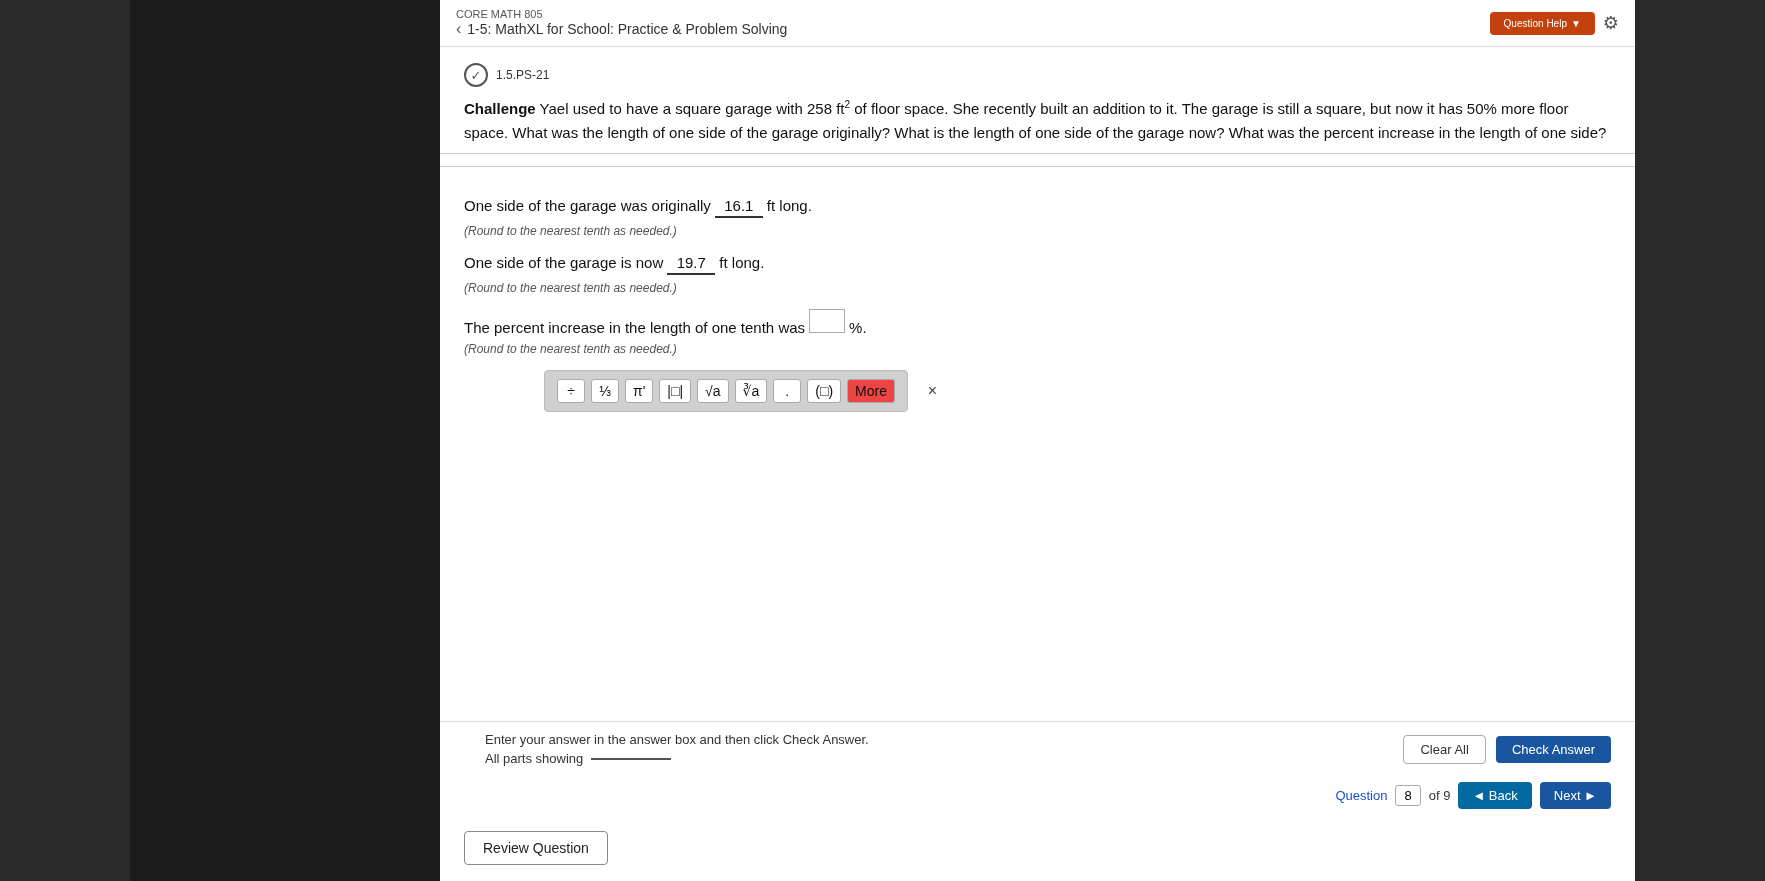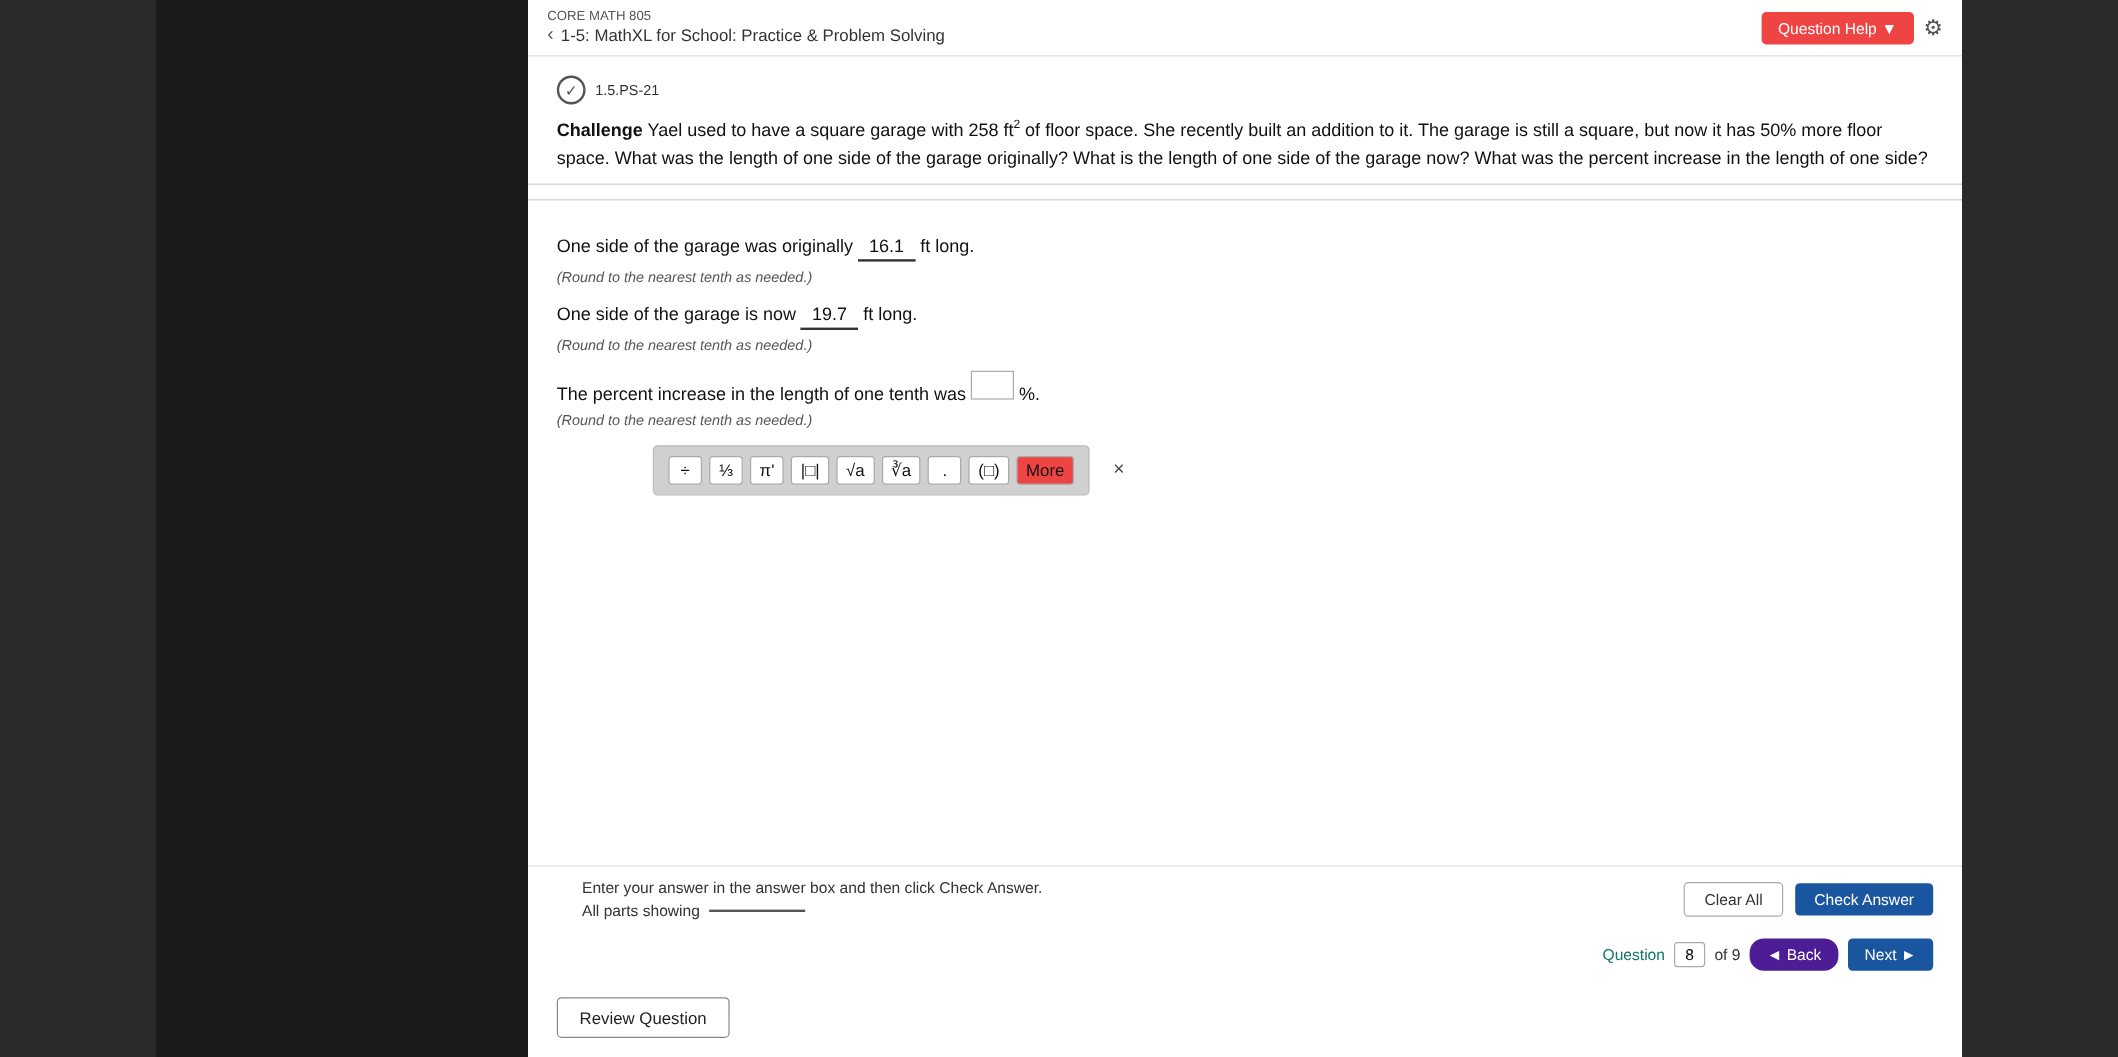--- a/index.html
+++ b/index.html
@@ -58,26 +58,26 @@
     .lesson-link .back-arrow {
       color: #555;
       font-size: 16px;
     }
     .top-right-buttons {
       display: flex;
       align-items: center;
       gap: 8px;
     }
     .question-help-btn {
-      background: #ef4444;
+      background: #c2410c;
       color: white;
       border: none;
       padding: 6px 14px;
       border-radius: 4px;
-      font-size: 13px;
+      font-size: 10px;
       cursor: pointer;
       display: flex;
       align-items: center;
       gap: 4px;
     }
     .gear-btn {
       background: none;
       border: none;
       font-size: 18px;
       cursor: pointer;
@@ -246,21 +246,21 @@
       background: #1a56a0;
       color: white;
       border: none;
       border-radius: 4px;
       padding: 6px 16px;
       font-size: 13px;
       cursor: pointer;
     }
     .question-label {
       font-size: 13px;
-      color: #0f766e;
+      color: #1d4ed8;
     }
     .question-num-box {
       border: 1px solid #aaa;
       border-radius: 3px;
       padding: 2px 8px;
       font-size: 13px;
       background: #fff;
     }
     .of-total {
       font-size: 13px;
@@ -272,22 +272,21 @@
       border: none;
       border-radius: 4px;
       padding: 6px 14px;
       font-size: 13px;
       cursor: pointer;
       display: flex;
       align-items: center;
       gap: 4px;
     }
     .nav-btn.back-btn {
-      background: #4c1d95;
-      border-radius: 12px;
+      background: #0369a1;
     }
     .nav-btn.next-btn {
       background: #1a56a0;
     }
     .review-progress-btn {
       background: #fff;
       border: 1px solid #888;
       border-radius: 4px;
       padding: 8px 18px;
       font-size: 14px;

